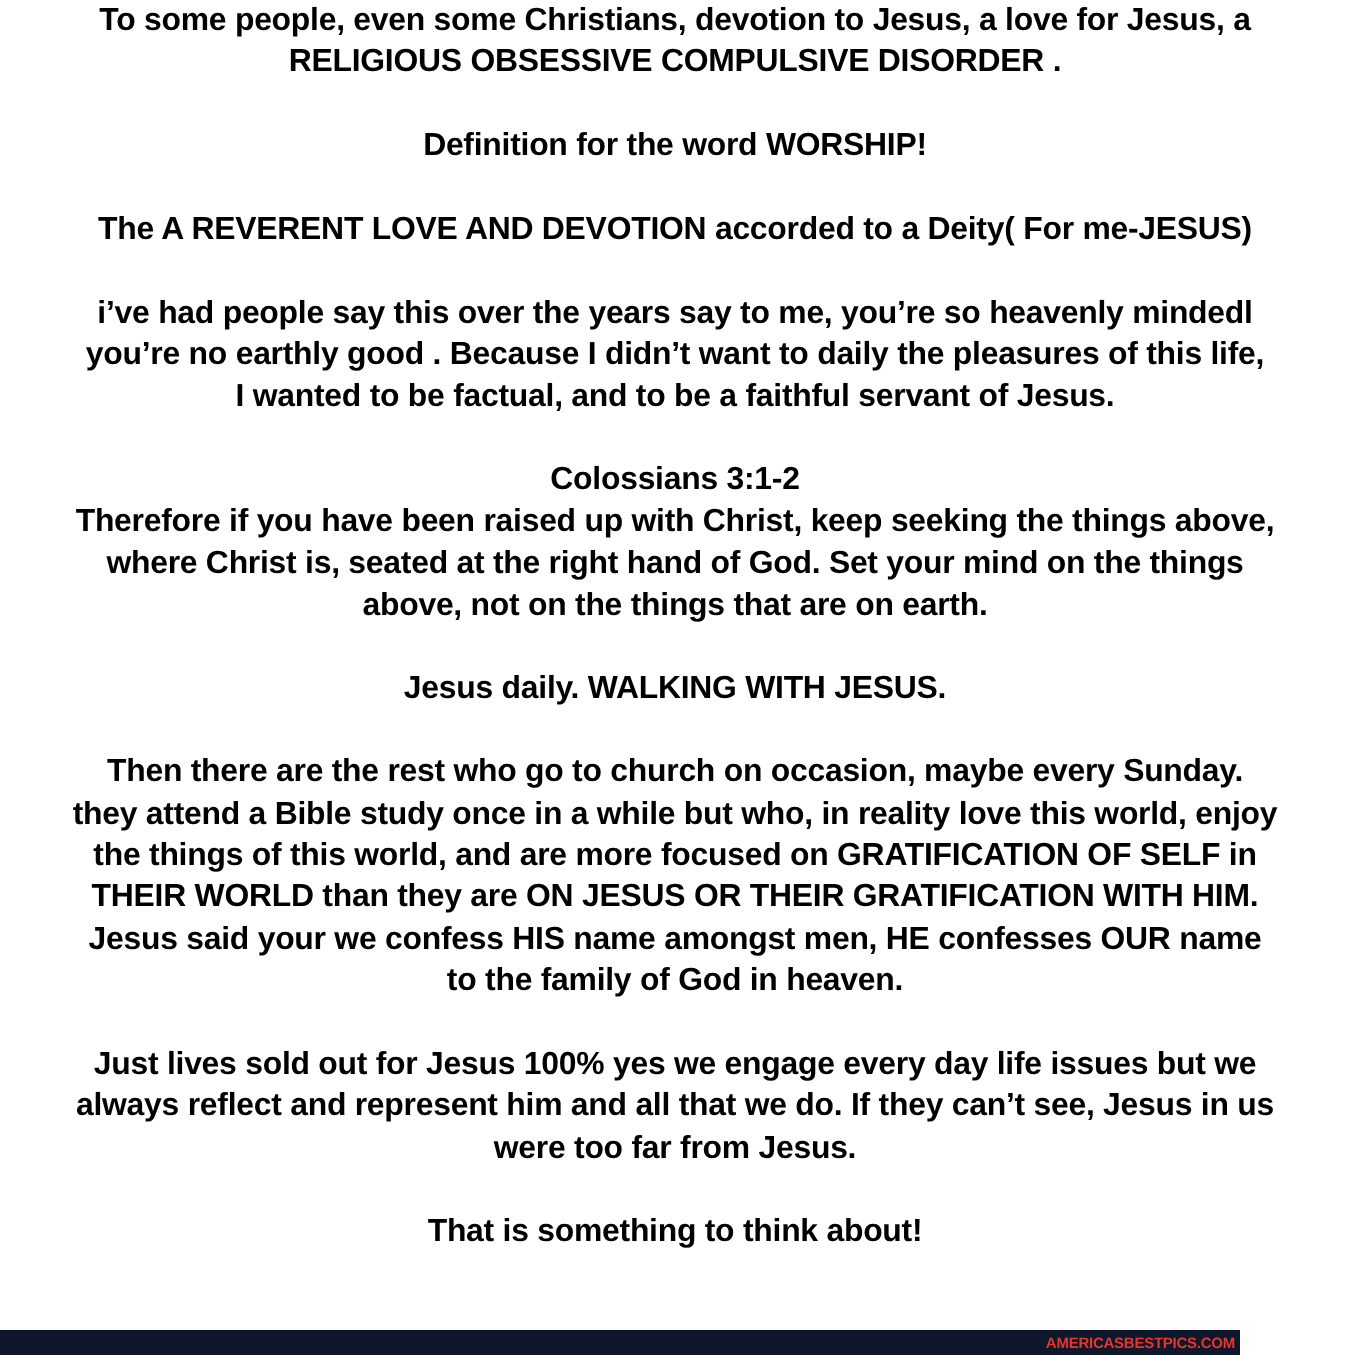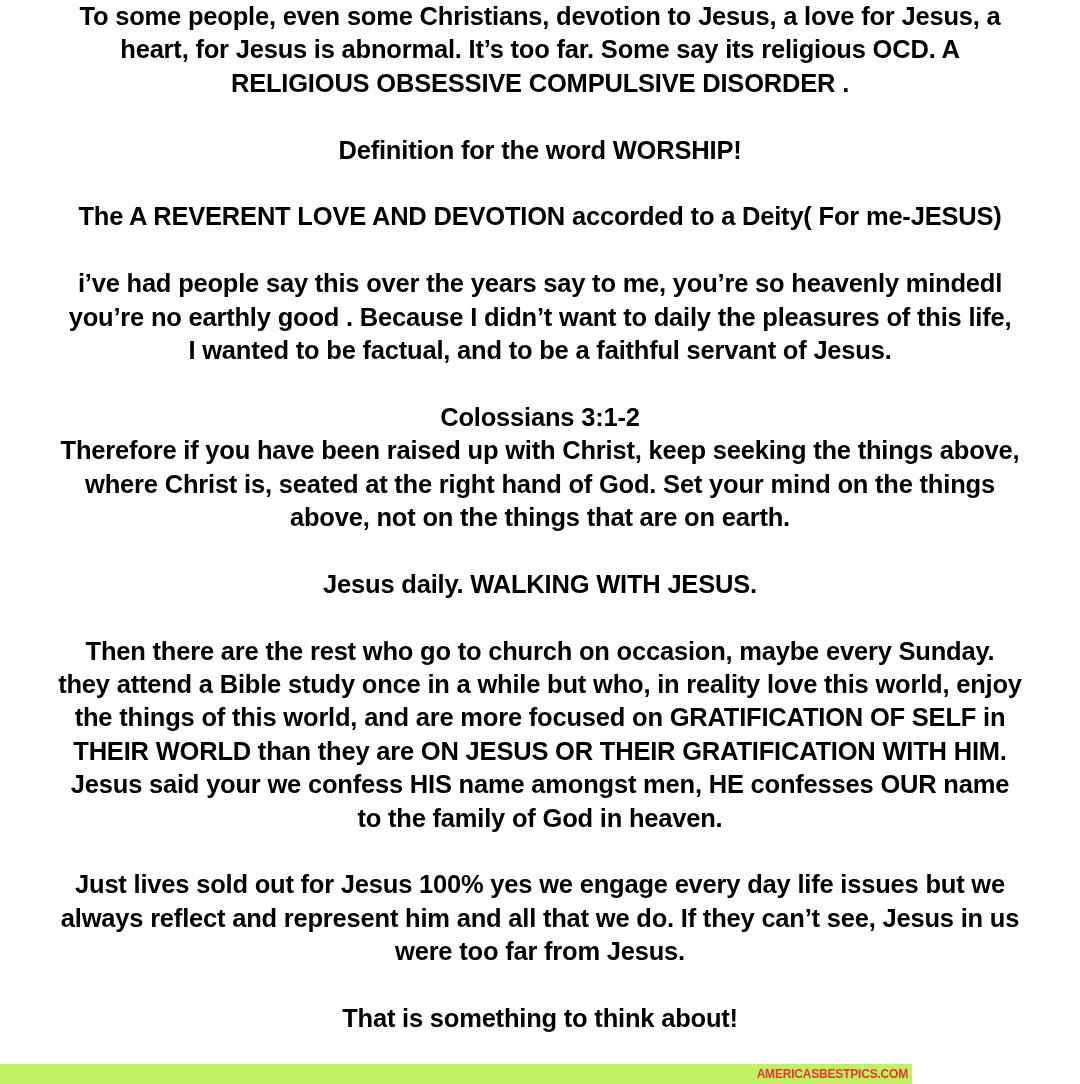--- a/index.html
+++ b/index.html
@@ -10,36 +10,35 @@
   }
   .content {
     position: absolute; left: 0; top: 0; width: 1080px;
     text-align: center; color: #000;
     font-weight: bold; font-size: 25.5px; line-height: 33.4px;
     letter-spacing: -0.2px;
   }
   .para { margin: 0 0 33.4px 0; white-space: nowrap; }
   .line { display: block; }
   .footer {
-    position: absolute; left: 0; top: 1064px; width: 912px; height: 20px;
-    background: #bef264;
+    position: absolute; left: 0; top: 1064px; width: 992px; height: 20px;
+    background: #0f172a;
   }
   .watermark {
     position: absolute; right: 4px; top: 1px;
     color: #e8352e; font-size: 12px; font-weight: bold; line-height: 18px;
     letter-spacing: -0.2px;
   }
 </style>
 </head>
 <body>
 
 <div class="content" style="top:0px;text-align:center;">
   <div class="para">
     <span class="line">To some people, even some Christians, devotion to Jesus, a love for Jesus, a</span>
-    <span class="line">heart, for Jesus is abnormal. It’s too far. Some say its religious OCD. A</span>
     <span class="line">RELIGIOUS OBSESSIVE COMPULSIVE DISORDER .</span>
   </div>
   <div class="para">
     <span class="line">Definition for the word WORSHIP!</span>
   </div>
   <div class="para">
     <span class="line">The A REVERENT LOVE AND DEVOTION  accorded to a Deity( For me-JESUS)</span>
   </div>
   <div class="para">
     <span class="line">i’ve had people say this over the years say to me, you’re so heavenly mindedl</span>

